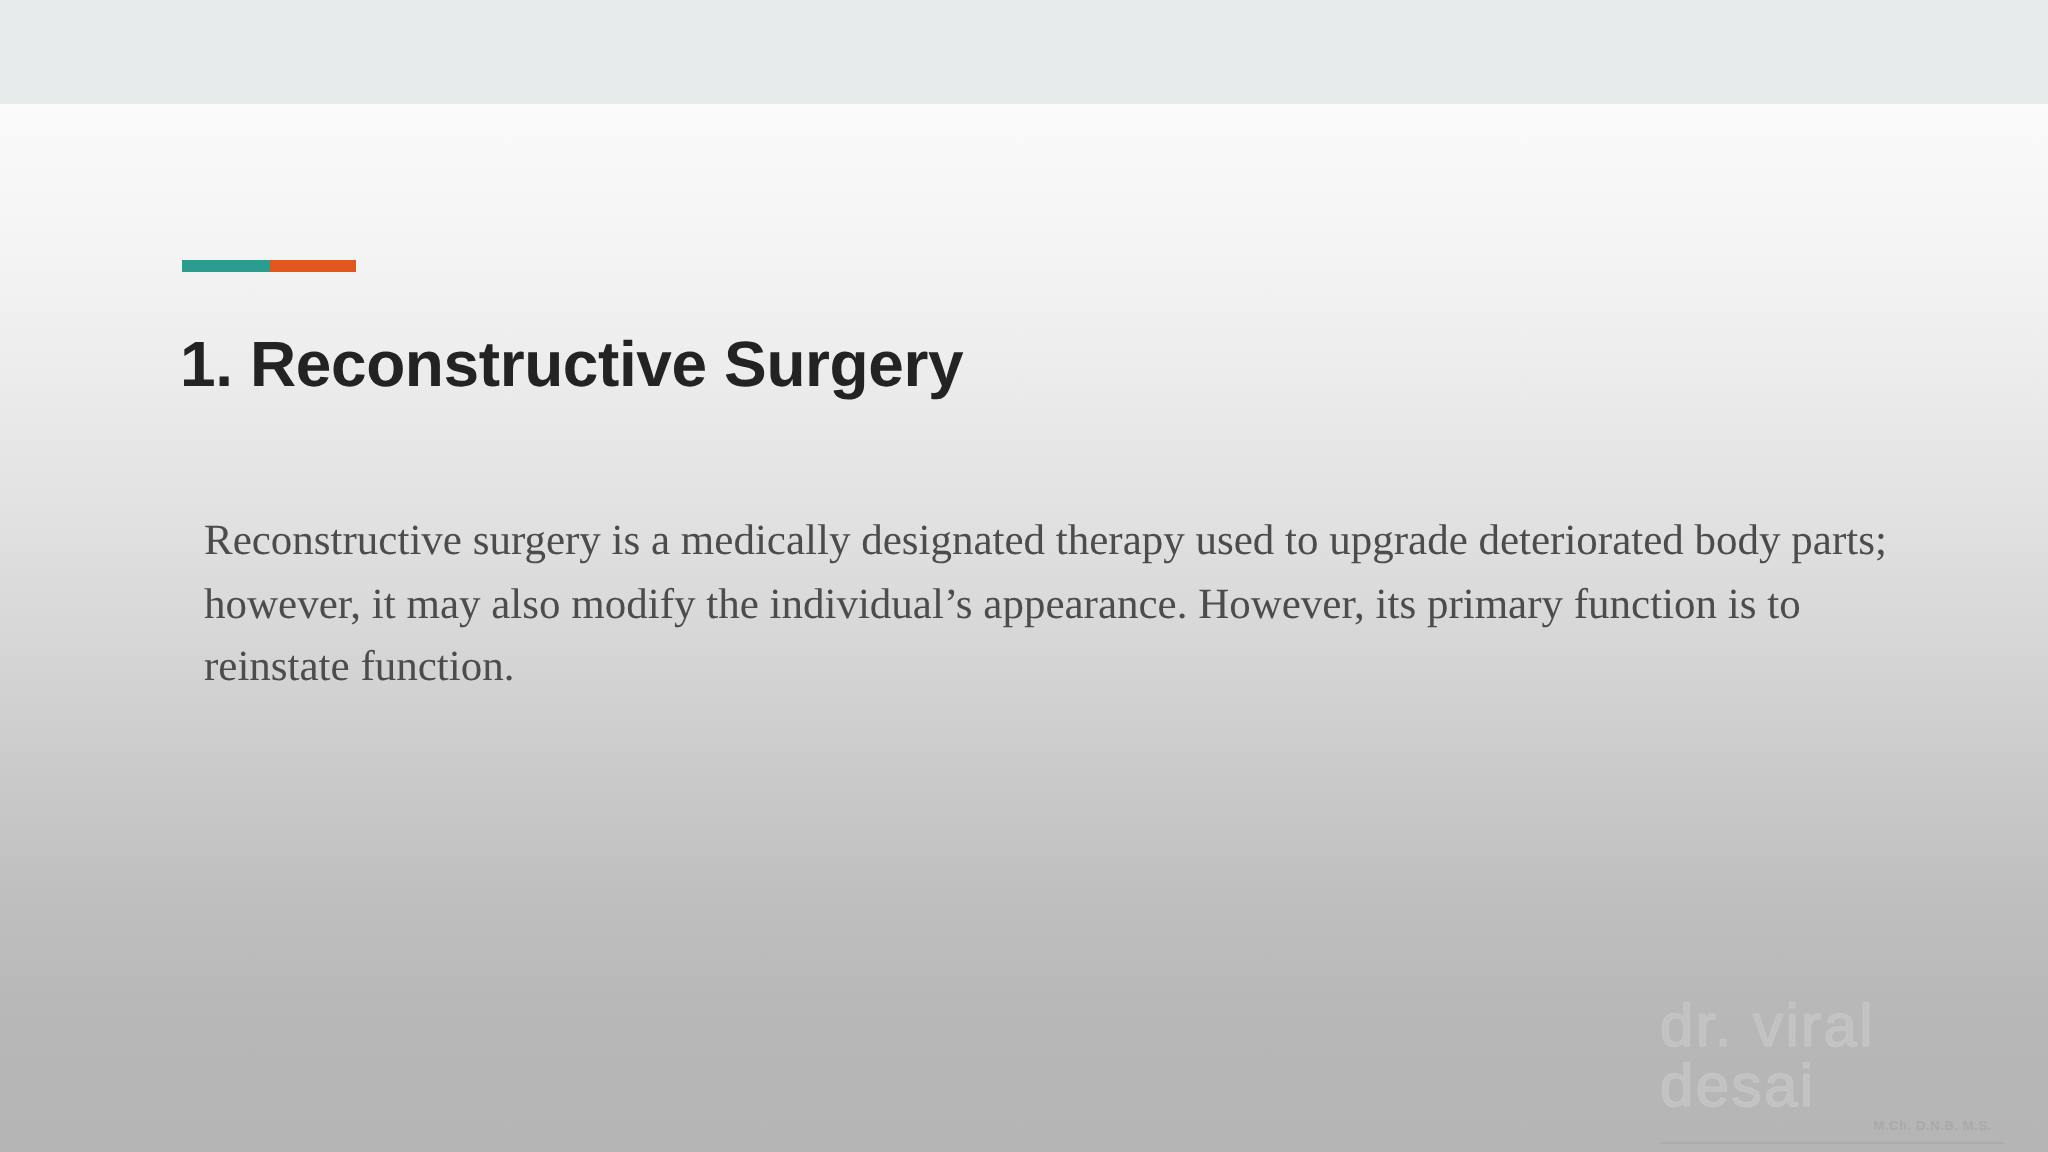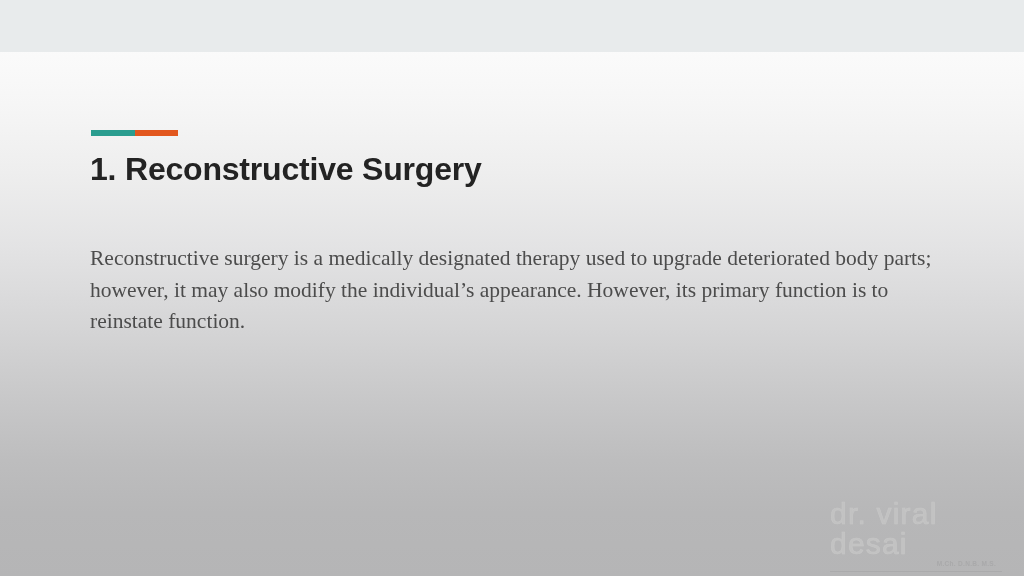--- a/index.html
+++ b/index.html
@@ -60,37 +60,37 @@
   .accent-seg-orange {
     flex: 1;
     height: 100%;
     background: #e2571e;
   }
 
   
   .slide-title {
     position: absolute;
     left: 90px;
-    top: 151px;
+    top: 164px;
     margin: 0;
     font-family: "Liberation Sans", sans-serif;
     font-size: 32px;
     font-weight: bold;
     letter-spacing: -0.2px;
     color: #232323;
     white-space: nowrap;
   }
 
   
   .body-copy {
     position: absolute;
     left: 90px;
     top: 243px;
     width: 860px;
-    margin: 0;
+    margin: 12px;
     font-family: "Liberation Serif", serif;
     font-size: 21.5px;
     line-height: 31.5px;
     color: #4c4c4c;
   }
 
   
   .logo-watermark {
     position: absolute;
     left: 826px;

